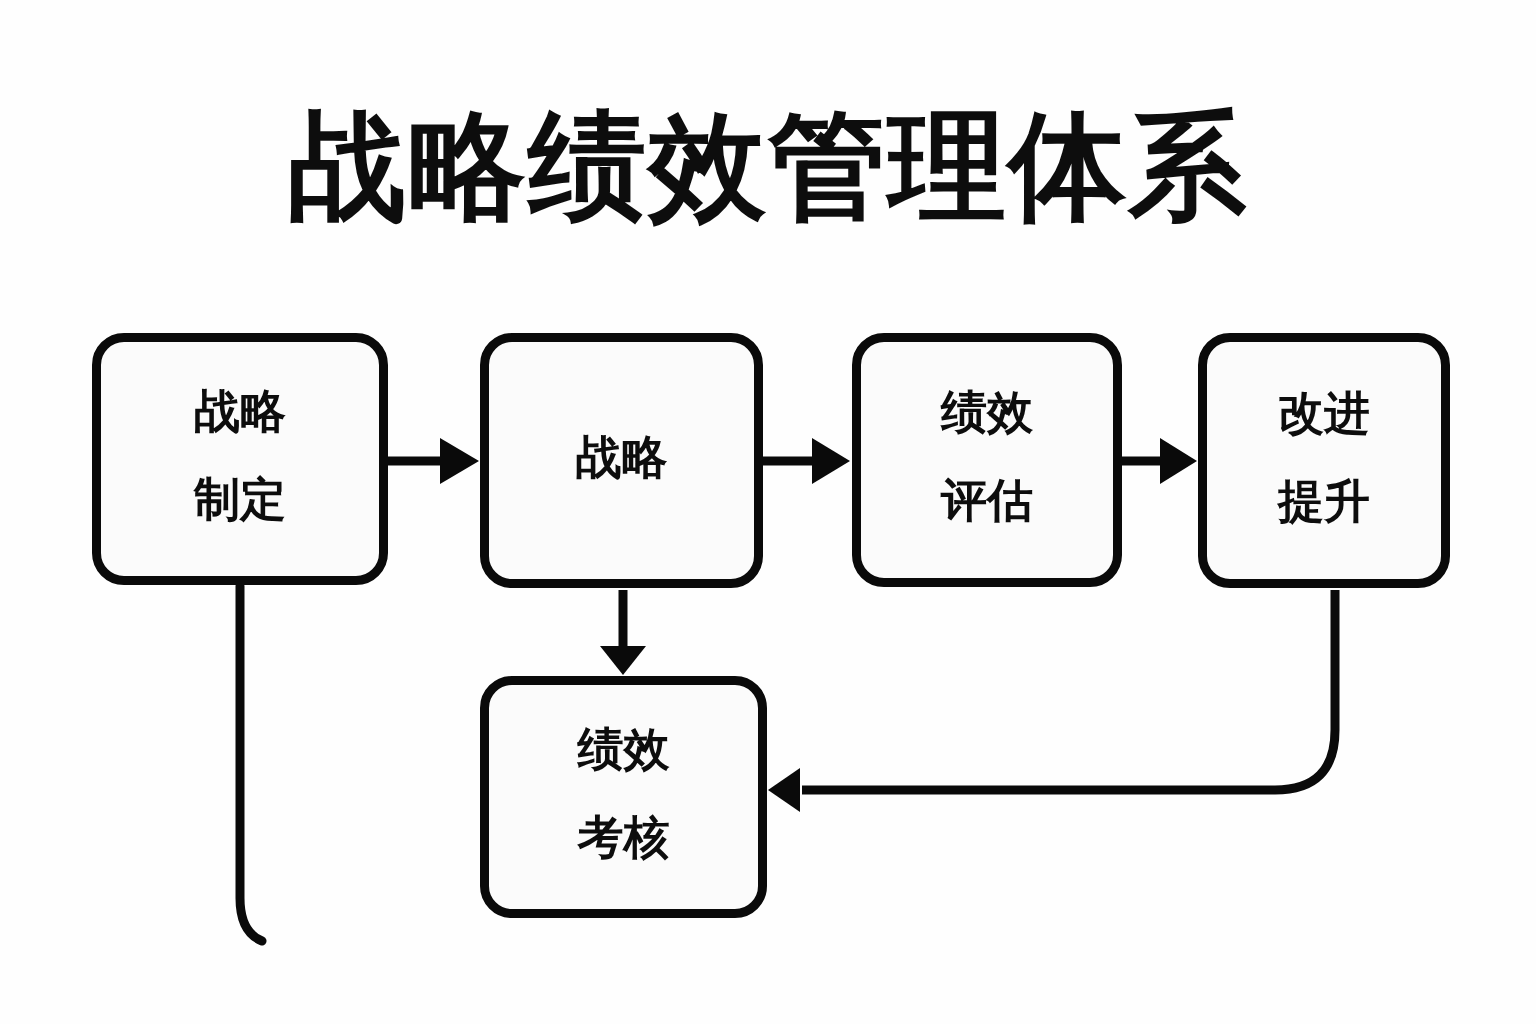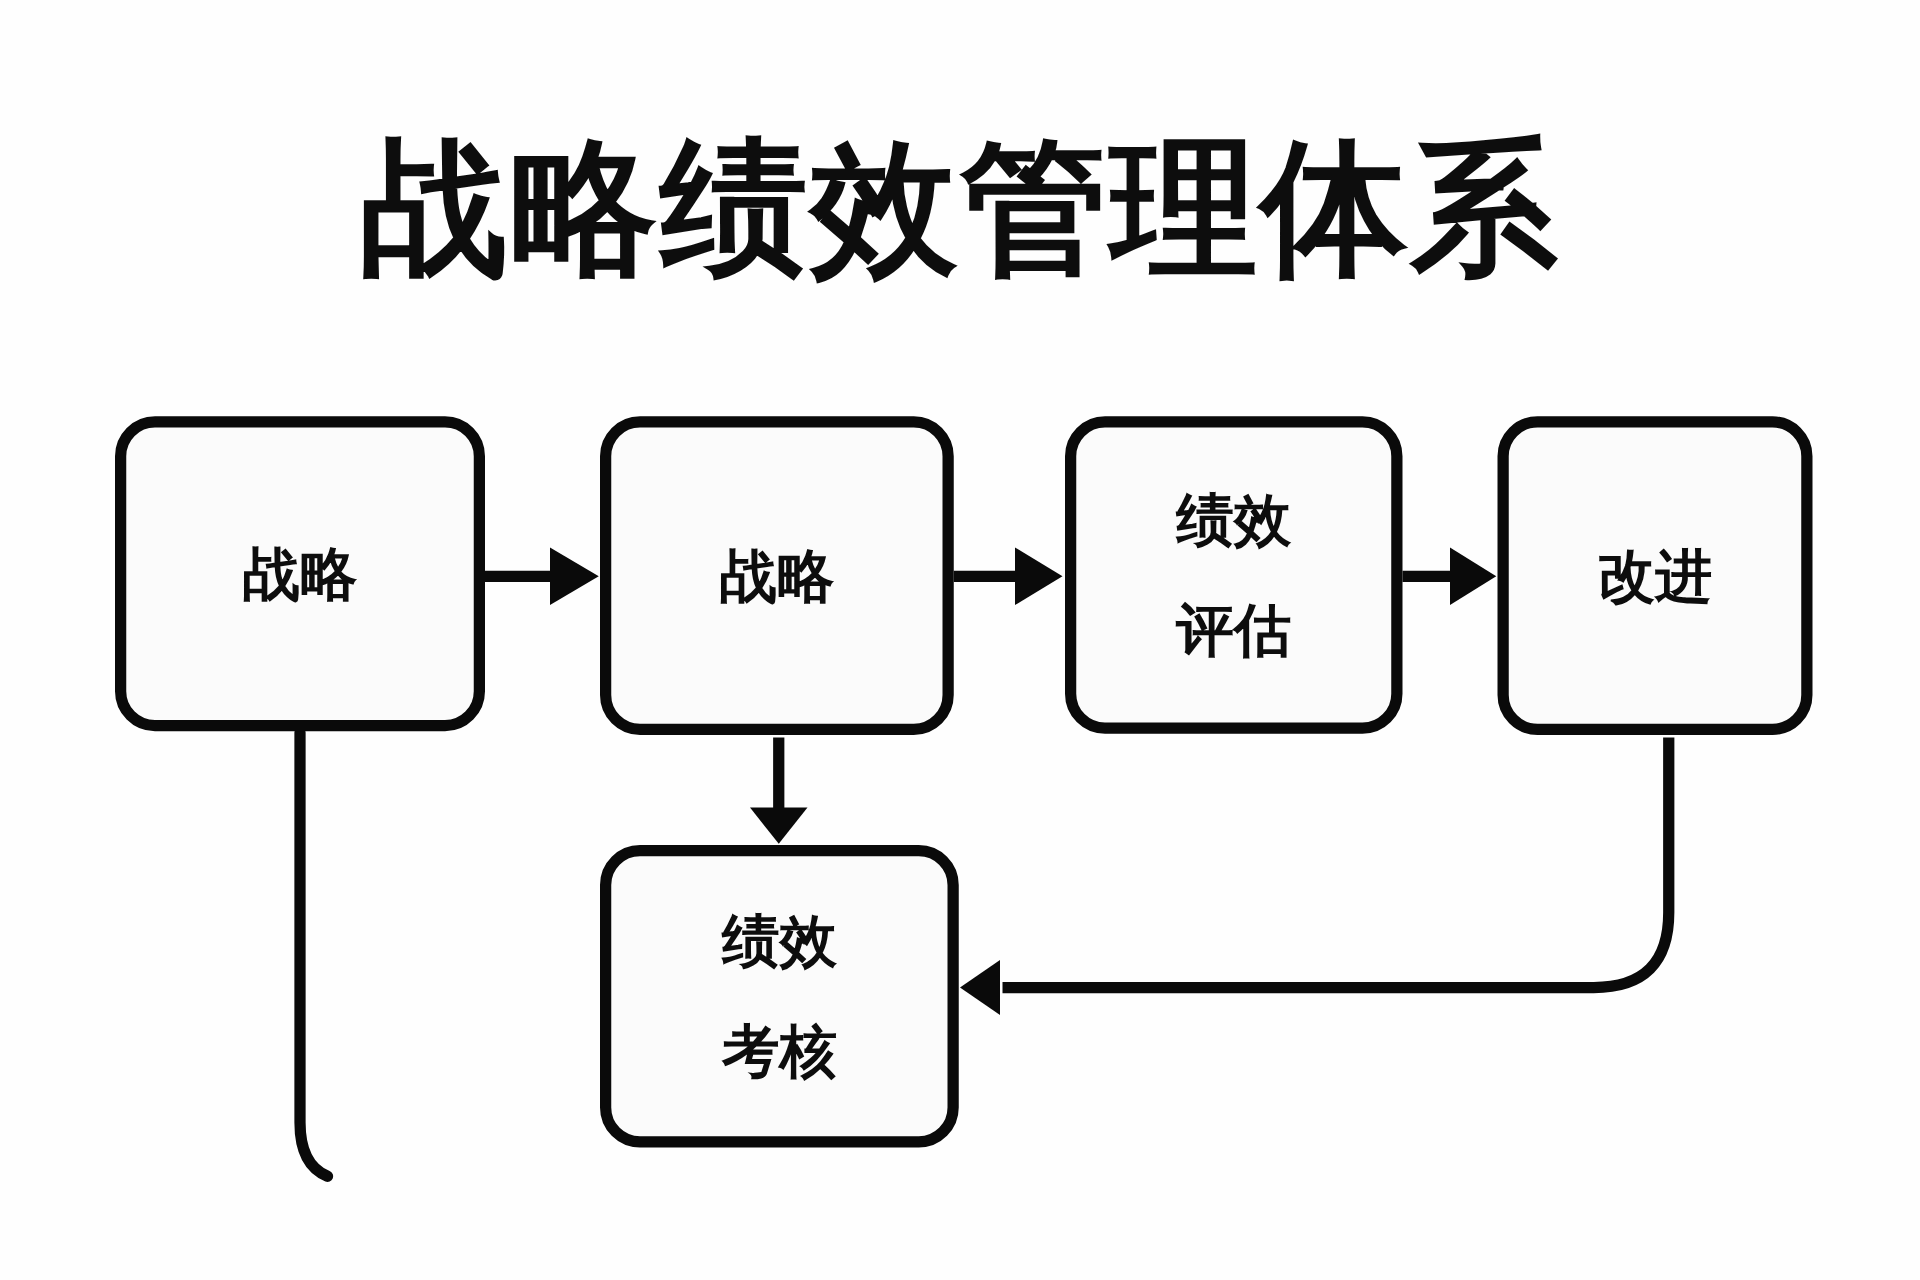--- a/index.html
+++ b/index.html
@@ -6,21 +6,21 @@
     margin: 0;
     padding: 0;
     background: #fefefe;
   }
   .canvas {
     position: relative;
     width: 1536px;
     height: 1024px;
     background: #fefefe;
     overflow: hidden;
-    font-family: Liberation Sans, sans-serif;
+    font-family: Liberation Mono, monospace;
     color: #111;
   }
   .diagram-title {
     position: absolute;
     left: 0;
     top: 88px;
     width: 1536px;
     text-align: center;
     font-size: 118px;
     font-weight: 900;
@@ -95,33 +95,35 @@
       <polygon points="800,768 800,812 768,790" fill="#0a0a0a" stroke="none"></polygon>
     </g>
 
     <g>
       <path d="M 240 586 V 898 Q 240 932 262 941" stroke-linecap="round"></path>
     </g>
   </svg>
 
   <div class="node" id="node-strategy-formulation">
     <span class="node-line">战略</span>
+    <span class="node-line">制定</span>
   </div>
 
   <div class="node" id="node-strategy-execution">
     <span class="node-line">战略</span>
   </div>
 
   <div class="node" id="node-performance-evaluation">
     <span class="node-line">绩效</span>
     <span class="node-line">评估</span>
   </div>
 
   <div class="node" id="node-improvement">
     <span class="node-line">改进</span>
+    <span class="node-line">提升</span>
   </div>
 
   <div class="node" id="node-performance-appraisal">
     <span class="node-line">绩效</span>
     <span class="node-line">考核</span>
   </div>
 
 </div>
 
 </body></html>

